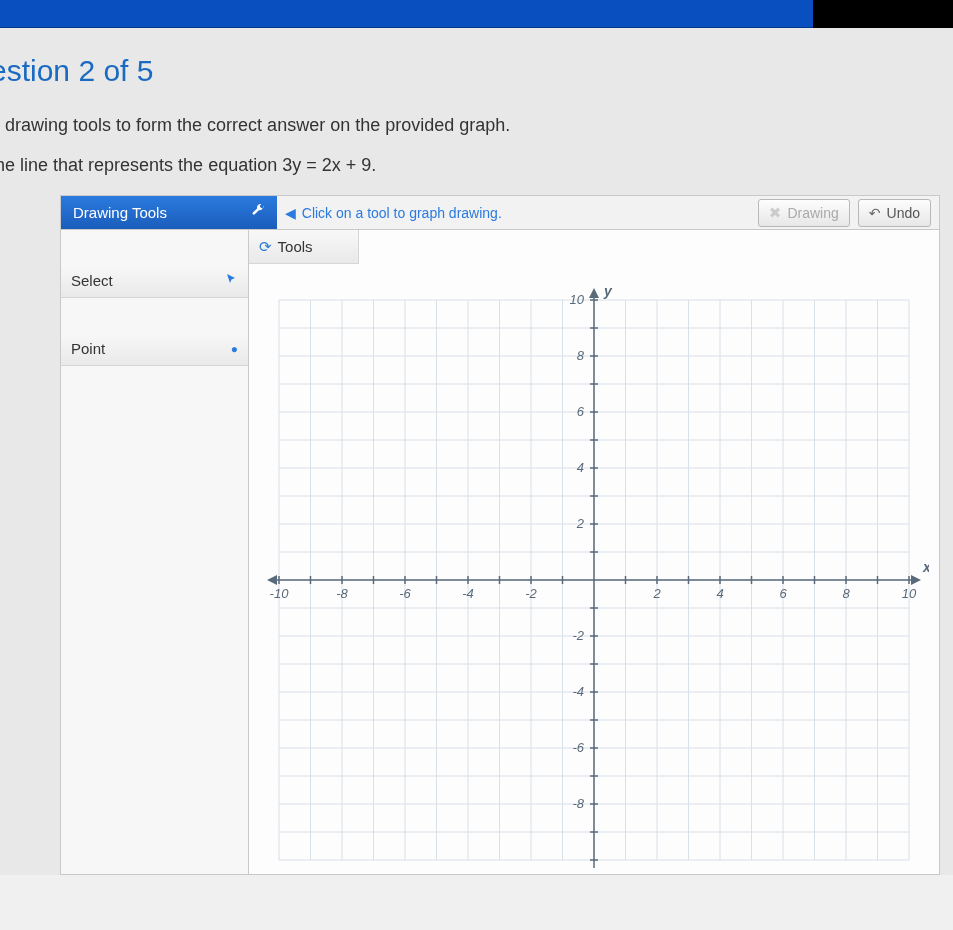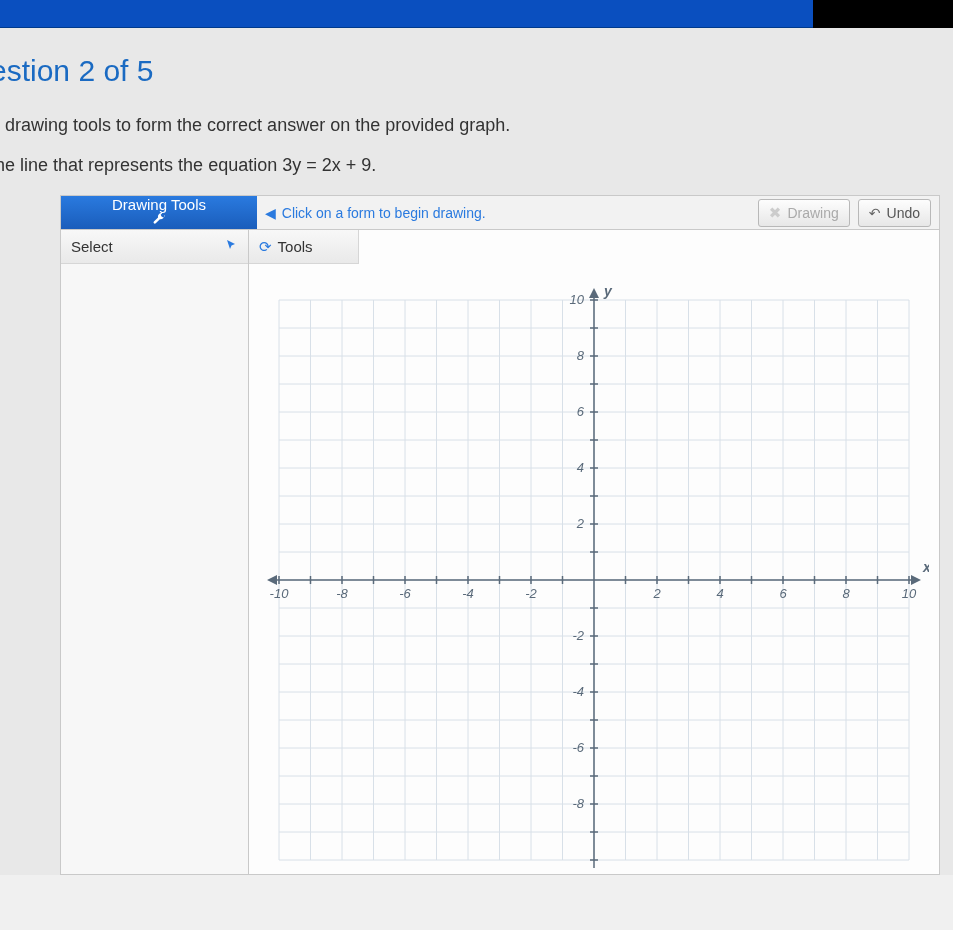--- a/index.html
+++ b/index.html
@@ -48,29 +48,28 @@
     width: 880px;
     height: 680px;
   }
   .toolbar-row {
     display: flex;
     height: 34px;
     border-bottom: 1px solid #c9c9c9;
     background: #f2f2f2;
   }
   .tools-header {
-    width: 196px;
+    width: 216px;
     background: linear-gradient(#2a7adf, #1a5dbb);
     color: #fff;
     font-size: 15px;
     display: flex;
     align-items: center;
-    padding: 0 0;
+    padding: 0 12px;
     justify-content: space-between;
-    flex-direction: column;
   }
   .wrench-icon svg { fill: #fff; width: 14px; height: 14px; }
   .prompt-bar {
     flex: 1;
     display: flex;
     align-items: center;
     padding: 0 8px;
     color: #2a7adf;
     font-size: 14px;
     gap: 6px;
@@ -108,20 +107,21 @@
     height: 34px;
     border-bottom: 1px solid #d6d6d6;
     background: linear-gradient(#f8f8f8,#e9e9e9);
     display: flex;
     align-items: center;
     justify-content: space-between;
     padding: 0 10px;
     font-size: 15px;
     color: #333;
     cursor: pointer;
+    margin-top: 34px;
   }
   .tool-icon { color: #2a7adf; font-size: 12px; }
   .graph-area {
     flex: 1;
     position: relative;
     background: #fdfdfd;
   }
   .reset-row {
     height: 34px;
     border-bottom: 1px solid #d6d6d6;
@@ -170,21 +170,21 @@
       <div class="tools-header">
         <span>Drawing Tools</span>
         <span class="wrench-icon">
           <svg viewBox="0 0 16 16">
               <path d="M13.7 2.3c.4 1.3.1 2.8-1 3.8-1 1-2.4 1.3-3.7 1L4.3 11.8c-.6.6-1.6.6-2.1 0-.6-.6-.6-1.6 0-2.1L6.9 5c-.3-1.3 0-2.7 1-3.7 1-1.1 2.5-1.4 3.8-1L9.9 2.1l1 2 2 1 1.8-1.8z"></path>
             </svg>
         </span>
       </div>
       <div class="prompt-bar">
         <span style="color:#2a7adf;">◀</span>
-        <span>Click on a form to begin drawing.</span>
+        <span>Click on a tool to graph drawing.</span>
       </div>
       <div class="right-buttons">
         <div class="btn disabled">
           <span style="color:#ccc;font-size:15px;">✖</span>
           <span>Drawing</span>
         </div>
         <div class="btn">
           <span style="color:#666;">↶</span>
           <span>Undo</span>
         </div>
@@ -193,20 +193,24 @@
 
     <div class="lower">
       <div class="tool-list">
         <div class="tool-item">
           <span>Select</span>
           <span class="tool-icon">
             <svg width="12" height="12" viewBox="0 0 12 12">
                 <path fill="#2a7adf" d="M1 1 L4 10 L5.5 6.5 L9 5 Z"></path>
               </svg>
           </span>
+        </div>
+        <div class="tool-item">
+          <span>Point</span>
+          <span class="tool-icon">●</span>
         </div>
       </div>
 
       <div class="graph-area">
         <div class="reset-row">
           <span style="color:#2a7adf;">⟳</span>
           <span>Tools</span>
         </div>
         <svg class="graph" id="grid-svg">
             <g class="grid">

